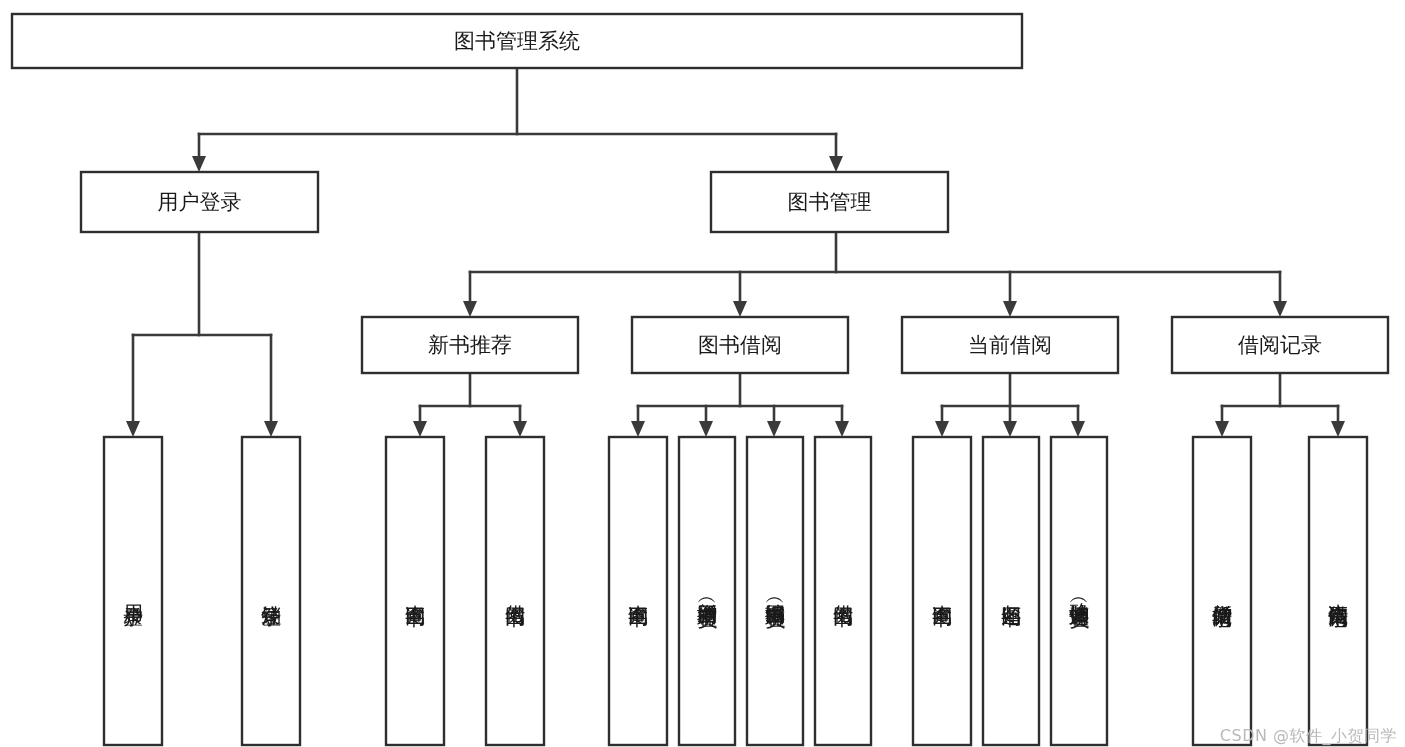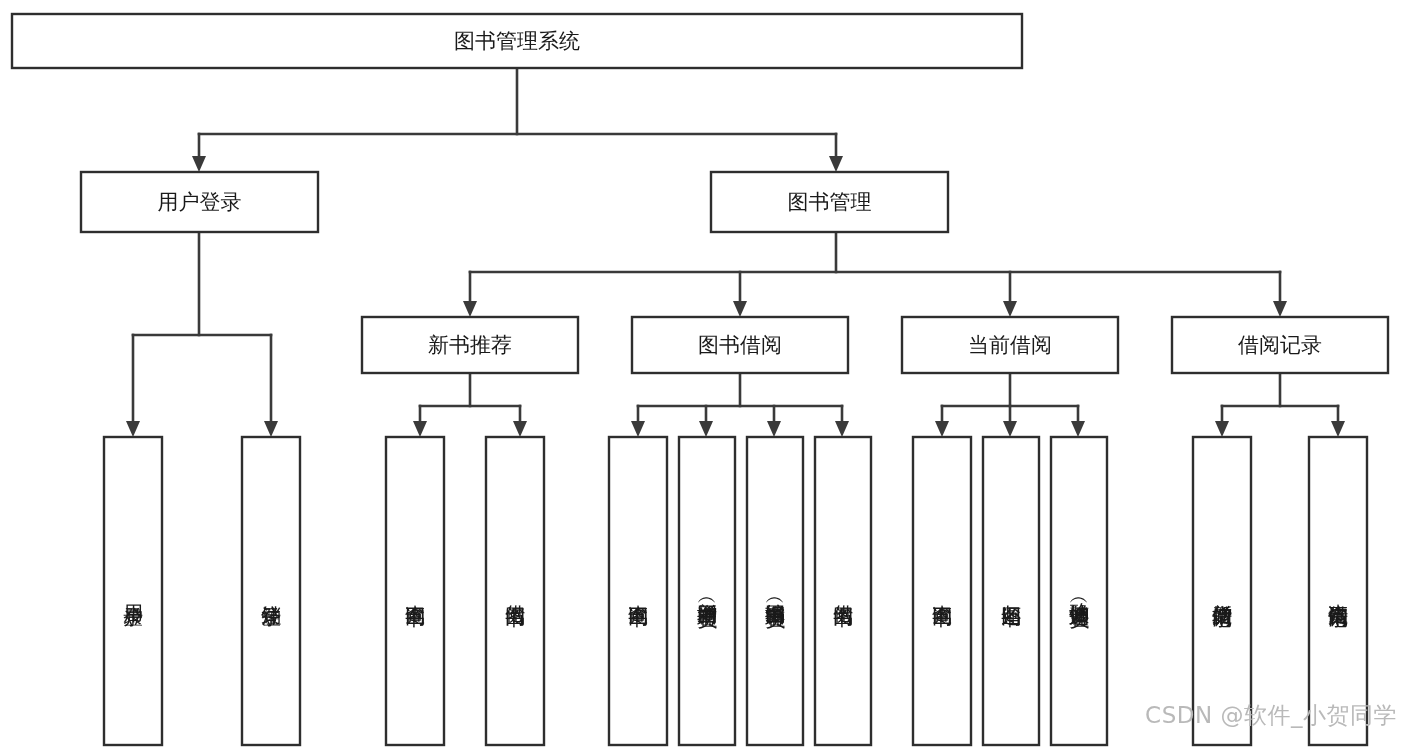--- a/index.html
+++ b/index.html
@@ -58,23 +58,23 @@
     letter-spacing: 1px;
     display: flex;
     align-items: center;
     justify-content: center;
     white-space: nowrap;
     pointer-events: none;
   }
   .watermark {
     position: absolute;
     right: 8px;
-    bottom: 16px;
-    font-family: "DejaVu Sans", "Liberation Sans", sans-serif;
-    font-size: 23px;
+    bottom: 0;
+    font-family: "DejaVu Sans", "Liberation Sans", sans-serif;
+    font-size: 16px;
     color: #b9b9b9;
     letter-spacing: 0.5px;
     white-space: nowrap;
   }
 </style>
 </head>
 <body>
 
 <div id="diagram-root">
 

